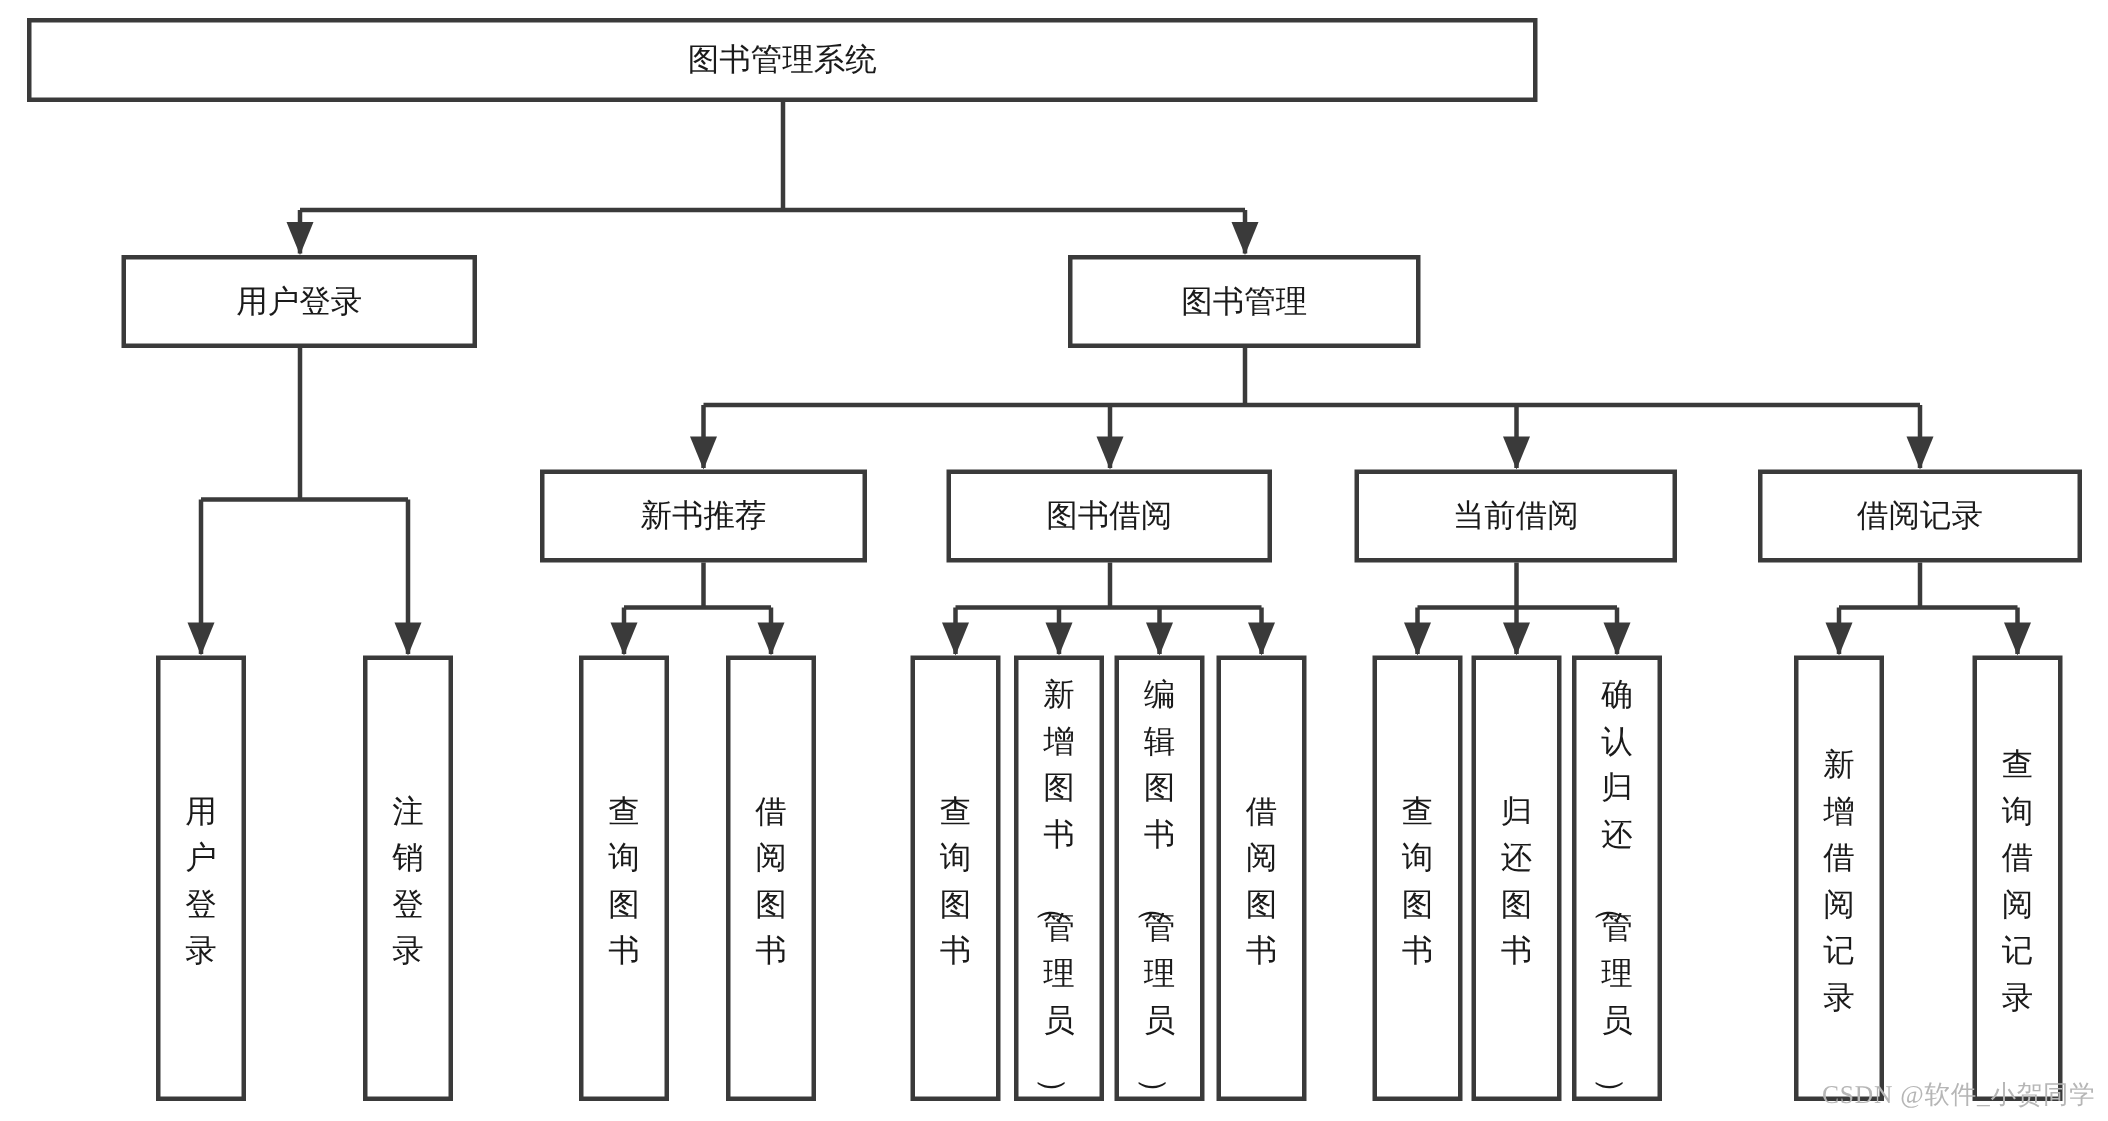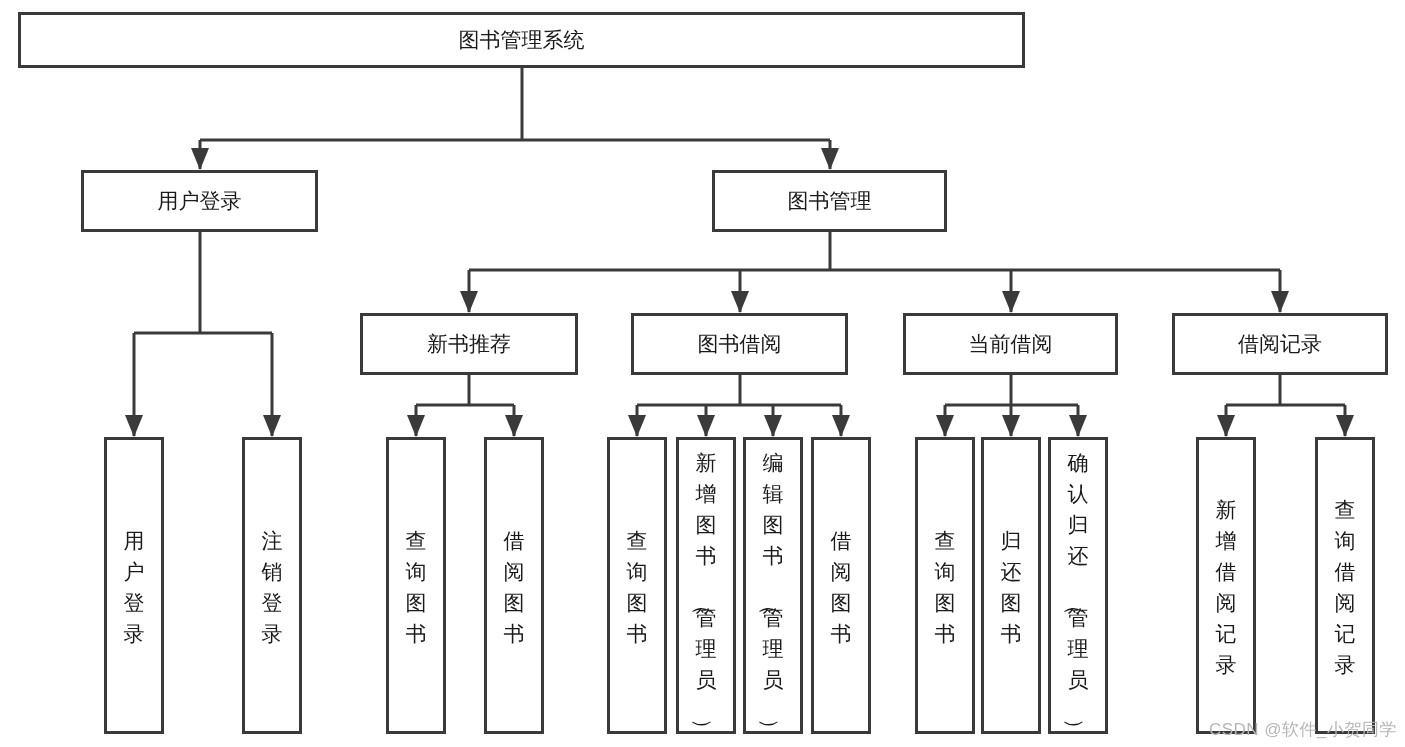--- a/index.html
+++ b/index.html
@@ -54,21 +54,21 @@
   .node-label-vertical {
     font-family: "DejaVu Sans", "Liberation Sans", sans-serif;
     fill: #1a1a1a;
     font-size: 21px;
     text-anchor: middle;
   }
   .watermark-text {
     position: absolute;
     right: 8px;
     bottom: 6px;
-    font-family: Liberation Sans, sans-serif;
+    font-family: Liberation Serif, serif;
     font-size: 17px;
     color: #b6b6b6;
     white-space: nowrap;
     letter-spacing: 0.5px;
     user-select: none;
   }
 </style>
 </head>
 <body>
 

